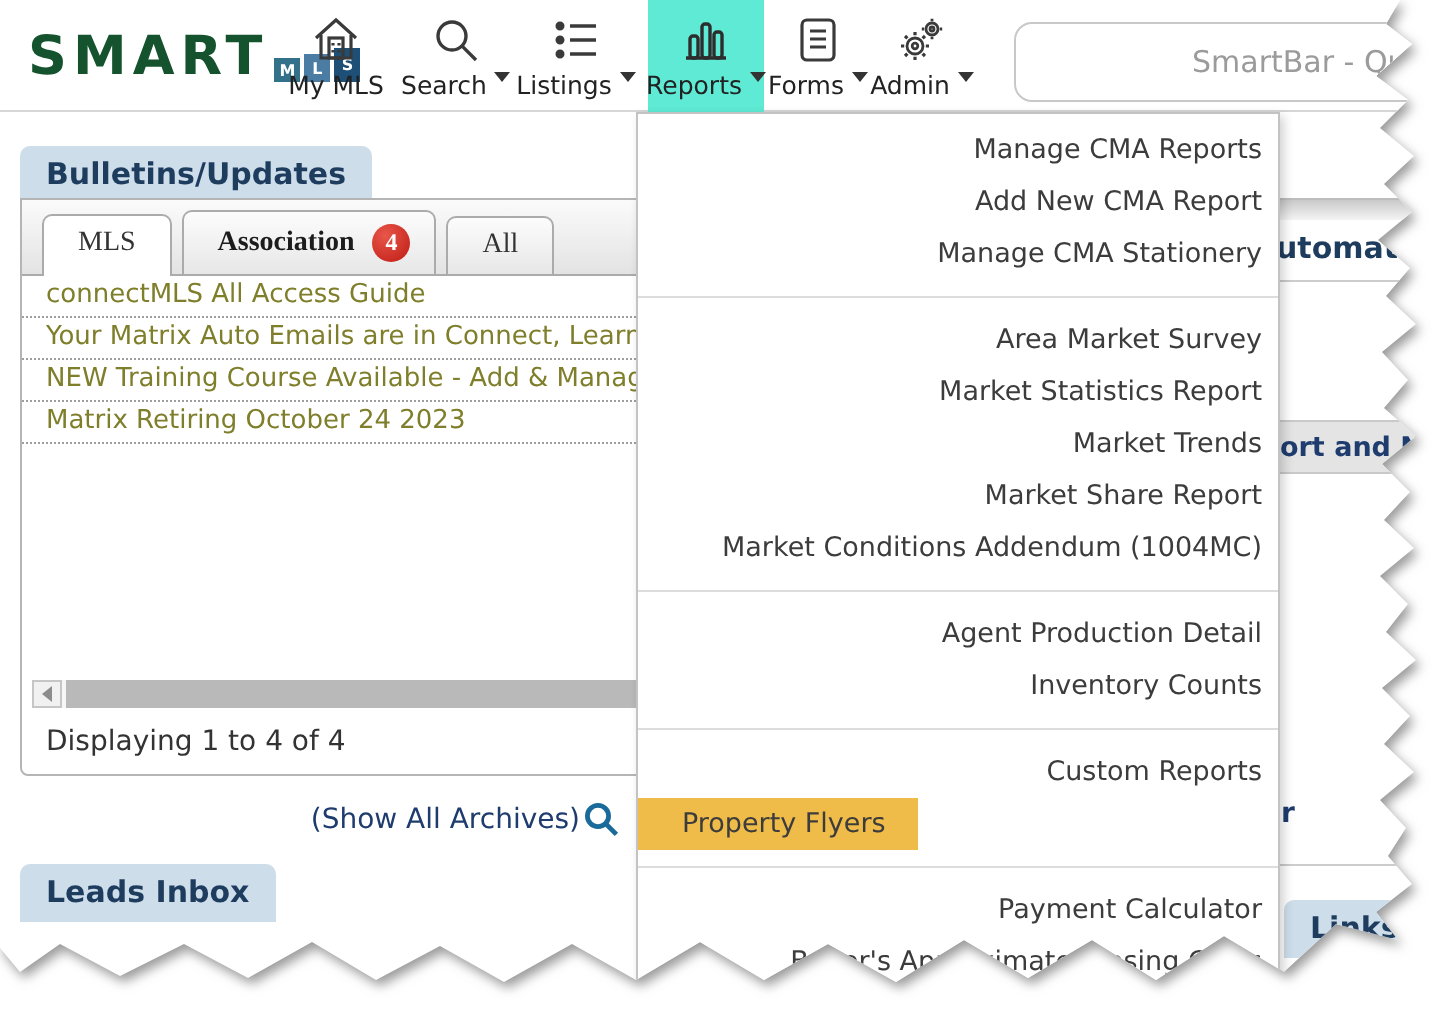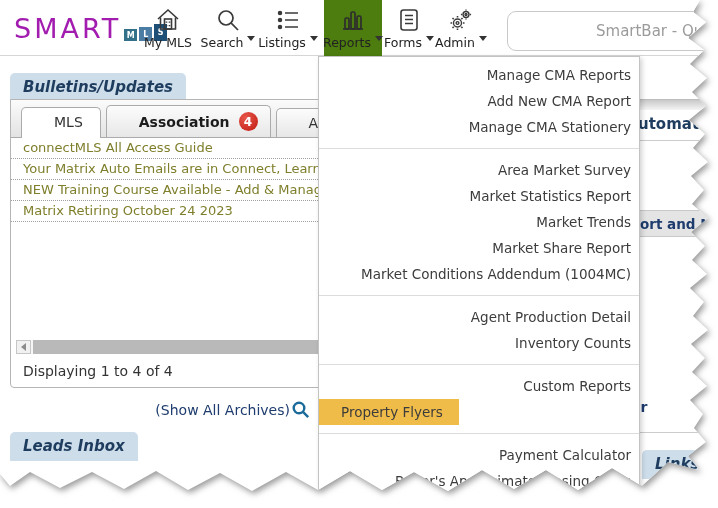--- a/index.html
+++ b/index.html
@@ -8,47 +8,47 @@
   .stage { position:relative; width:718px; height:508px; overflow:hidden; }
   .torn-outer { position:absolute; inset:0; filter:drop-shadow(2px 3px 3px rgba(70,70,70,.55)); }
   .torn-inner {
     position:absolute; inset:0; background:#ffffff; overflow:hidden;
     clip-path:polygon(0 0,700px 0,693px 12px,706px 22px,688px 38px,704px 50px,690px 64px,707px 78px,692px 92px,706px 106px,689px 120px,705px 134px,693px 148px,708px 162px,691px 176px,704px 190px,692px 204px,708px 218px,691px 232px,705px 246px,692px 260px,707px 274px,690px 288px,704px 302px,693px 316px,708px 330px,691px 344px,705px 358px,692px 372px,707px 386px,690px 400px,703px 414px,694px 428px,706px 442px,688px 456px,699px 470px,668px 462px,642px 486px,612px 468px,578px 490px,546px 470px,514px 489px,482px 470px,448px 491px,414px 472px,382px 490px,350px 471px,318px 490px,286px 472px,252px 491px,220px 473px,188px 490px,156px 471px,124px 489px,92px 472px,60px 488px,30px 472px,10px 486px,0 474px);
   }
 
   
   .topnav { position:absolute; left:0; top:0; width:718px; height:56px; background:#fff; border-bottom:1px solid #d6d6d6; }
   .logo { position:absolute; left:14px; top:16px; display:flex; align-items:flex-end; }
-  .logo-word { font-size:27px; font-weight:normal; letter-spacing:3px; color:#a21caf; line-height:26px; }
+  .logo-word { font-size:27px; font-weight:bold; letter-spacing:3px; color:#14532d; line-height:26px; }
   .logo-blocks { display:flex; align-items:flex-end; gap:2px; margin-left:3px; margin-bottom:1px; }
   .logo-block { width:13px; display:flex; align-items:center; justify-content:center; color:#fff; font-size:8px; font-weight:bold; }
   .lb-m { height:12px; background:#33718a; }
   .lb-l { height:14px; background:#4b7ca4; }
   .lb-s { height:17px; background:#1d4f77; }
   .nav-item { position:absolute; top:0; height:56px; display:flex; flex-direction:column; align-items:center; justify-content:center; gap:3px; cursor:pointer; }
-  .nav-item.active { background:#4d7c0f; }
+  .nav-item.active { background:#5eead4; }
   .nav-label { display:flex; align-items:flex-start; gap:4px; font-size:12.5px; color:#222; line-height:13px; white-space:nowrap; }
   .caret { width:0; height:0; border-left:4px solid transparent; border-right:4px solid transparent; border-top:5px solid #333; display:inline-block; }
   .nav-ico { height:26px; display:flex; align-items:center; }
   .smartbar { position:absolute; left:507px; top:11px; width:240px; height:40px; border:1px solid #c8c8c8; border-radius:9px; padding-left:88px; font-size:15px; color:#666; background:#fff; font-family:"DejaVu Sans","Liberation Sans",sans-serif; }
   .smartbar::placeholder { color:#9b9b9b; opacity:1; }
 
   
   .dropdown { position:absolute; left:318px; top:56px; width:322px; height:460px; background:#fff; border:1px solid #c3c3c3; box-shadow:2px 2px 5px rgba(0,0,0,.18); z-index:10; padding-top:5px; }
   .mitem { padding:5px 8px 5px 22px; font-size:13.5px; color:#3c3c3c; line-height:16px; white-space:nowrap; cursor:pointer;text-align:right; }
   .mitem.hl { background:#f0bc49; width:fit-content; padding-right:16px; }
   .mdivider { border-top:1px solid #dcdcdc; margin:8px 0; }
 
   
-  .section-tab { position:absolute; background:#cdddea; color:#1e3c5e; font-weight:bold; font-size:15px; padding:5px 13px 6px 13px; border-radius:5px 5px 0 0;font-style:italic; }
+  .section-tab { position:absolute; background:#cdddea; color:#1e3c5e; font-weight:bold; font-size:15px; padding:5px 13px 6px 13px; border-radius:5px 5px 0 0; }
   .bulletins-tab { left:10px; top:73px; }
   .leads-tab { left:10px; top:432px; }
   .bulletins-panel { position:absolute; left:10px; top:99px; width:627px; height:289px; background:#fff; border:1px solid #b5b5b5; border-radius:0 4px 4px 4px; display:flex; flex-direction:column; z-index:1; }
   .tabstrip { height:38px; background:linear-gradient(#fbfbfb,#e3e3e3); border-bottom:1px solid #ababab; padding:6px 0 0 10px; display:flex; align-items:flex-end; }
-  .tab { font-size:14px; color:#333; background:linear-gradient(#fcfcfc,#e7e7e7); border:1px solid #ababab; border-bottom:none; border-radius:5px 5px 0 0; padding:6px 17px 6px 32px; margin-right:5px; cursor:pointer; white-space:nowrap; display:flex; align-items:center; }
+  .tab { font-size:14px; color:#333; background:linear-gradient(#fcfcfc,#e7e7e7); border:1px solid #ababab; border-bottom:none; border-radius:5px 5px 0 0; padding:6px 17px 6px 17px; margin-right:5px; cursor:pointer; white-space:nowrap; display:flex; align-items:center;font-family:Liberation Serif, serif; }
   .tab.active { background:#fff; padding-bottom:8px; margin-bottom:-1px; position:relative; z-index:2; }
   .tab.bold { font-weight:bold; color:#1c1c1c; padding-right:12px; }
   .badge { display:inline-flex; align-items:center; justify-content:center; width:19px; height:19px; border-radius:50%; background:radial-gradient(circle at 35% 30%,#e8564a,#bf1a12); color:#fff; font-size:12px; font-weight:bold; margin-left:9px; }
   .blist { flex:1; overflow:hidden; }
   .brow { font-size:13px; color:#7e7e2b; padding:2px 6px 3px 12px; border-bottom:1px dotted #9f9f9f; white-space:nowrap; overflow:hidden; cursor:pointer; line-height:15px; }
   .hscroll { display:flex; align-items:center; height:14px; margin:0 6px 4px 5px; }
   .hs-arrow { width:15px; height:14px; background:#f1f1f1; border:1px solid #c6c6c6; display:flex; align-items:center; justify-content:center; cursor:pointer; }
   .hs-arrow i { width:0; height:0; border-top:4px solid transparent; border-bottom:4px solid transparent; border-right:5px solid #8c8c8c; }
   .hs-track { flex:1; height:14px; background:#f6f6f6; position:relative; }
   .hs-thumb { position:absolute; left:2px; top:0; height:14px; width:93%; background:#b9b9b9; cursor:grab; }

